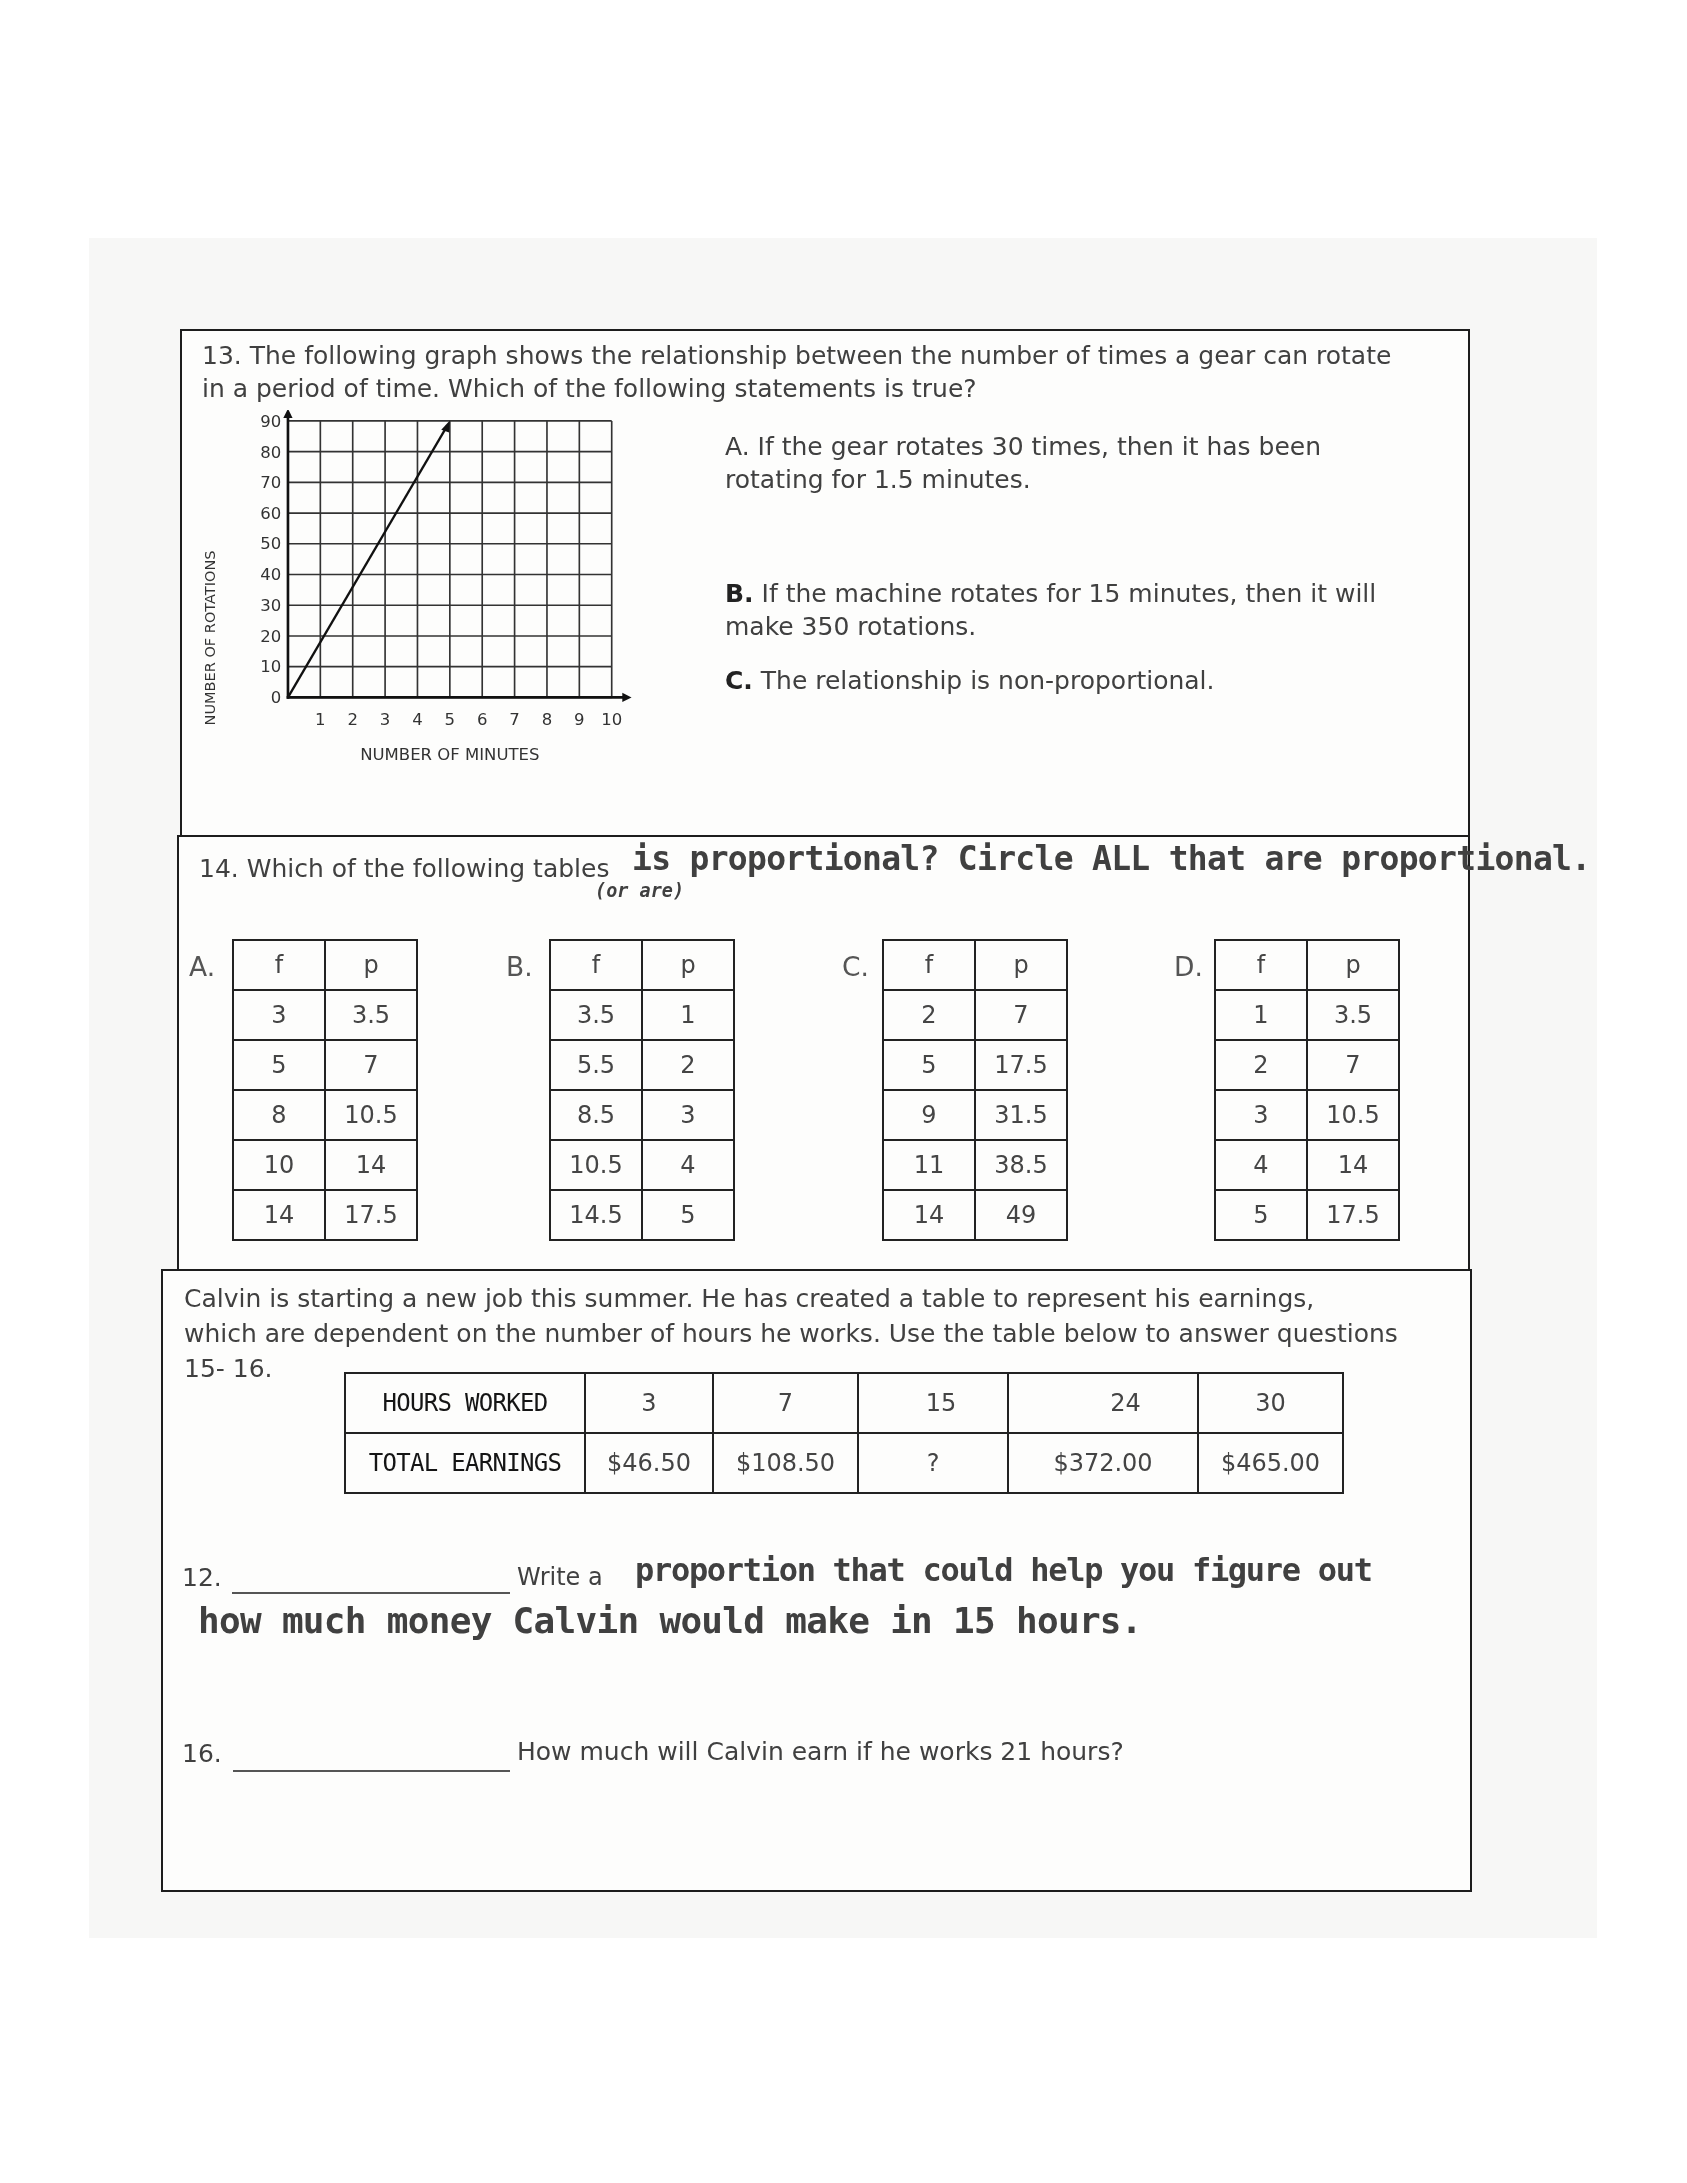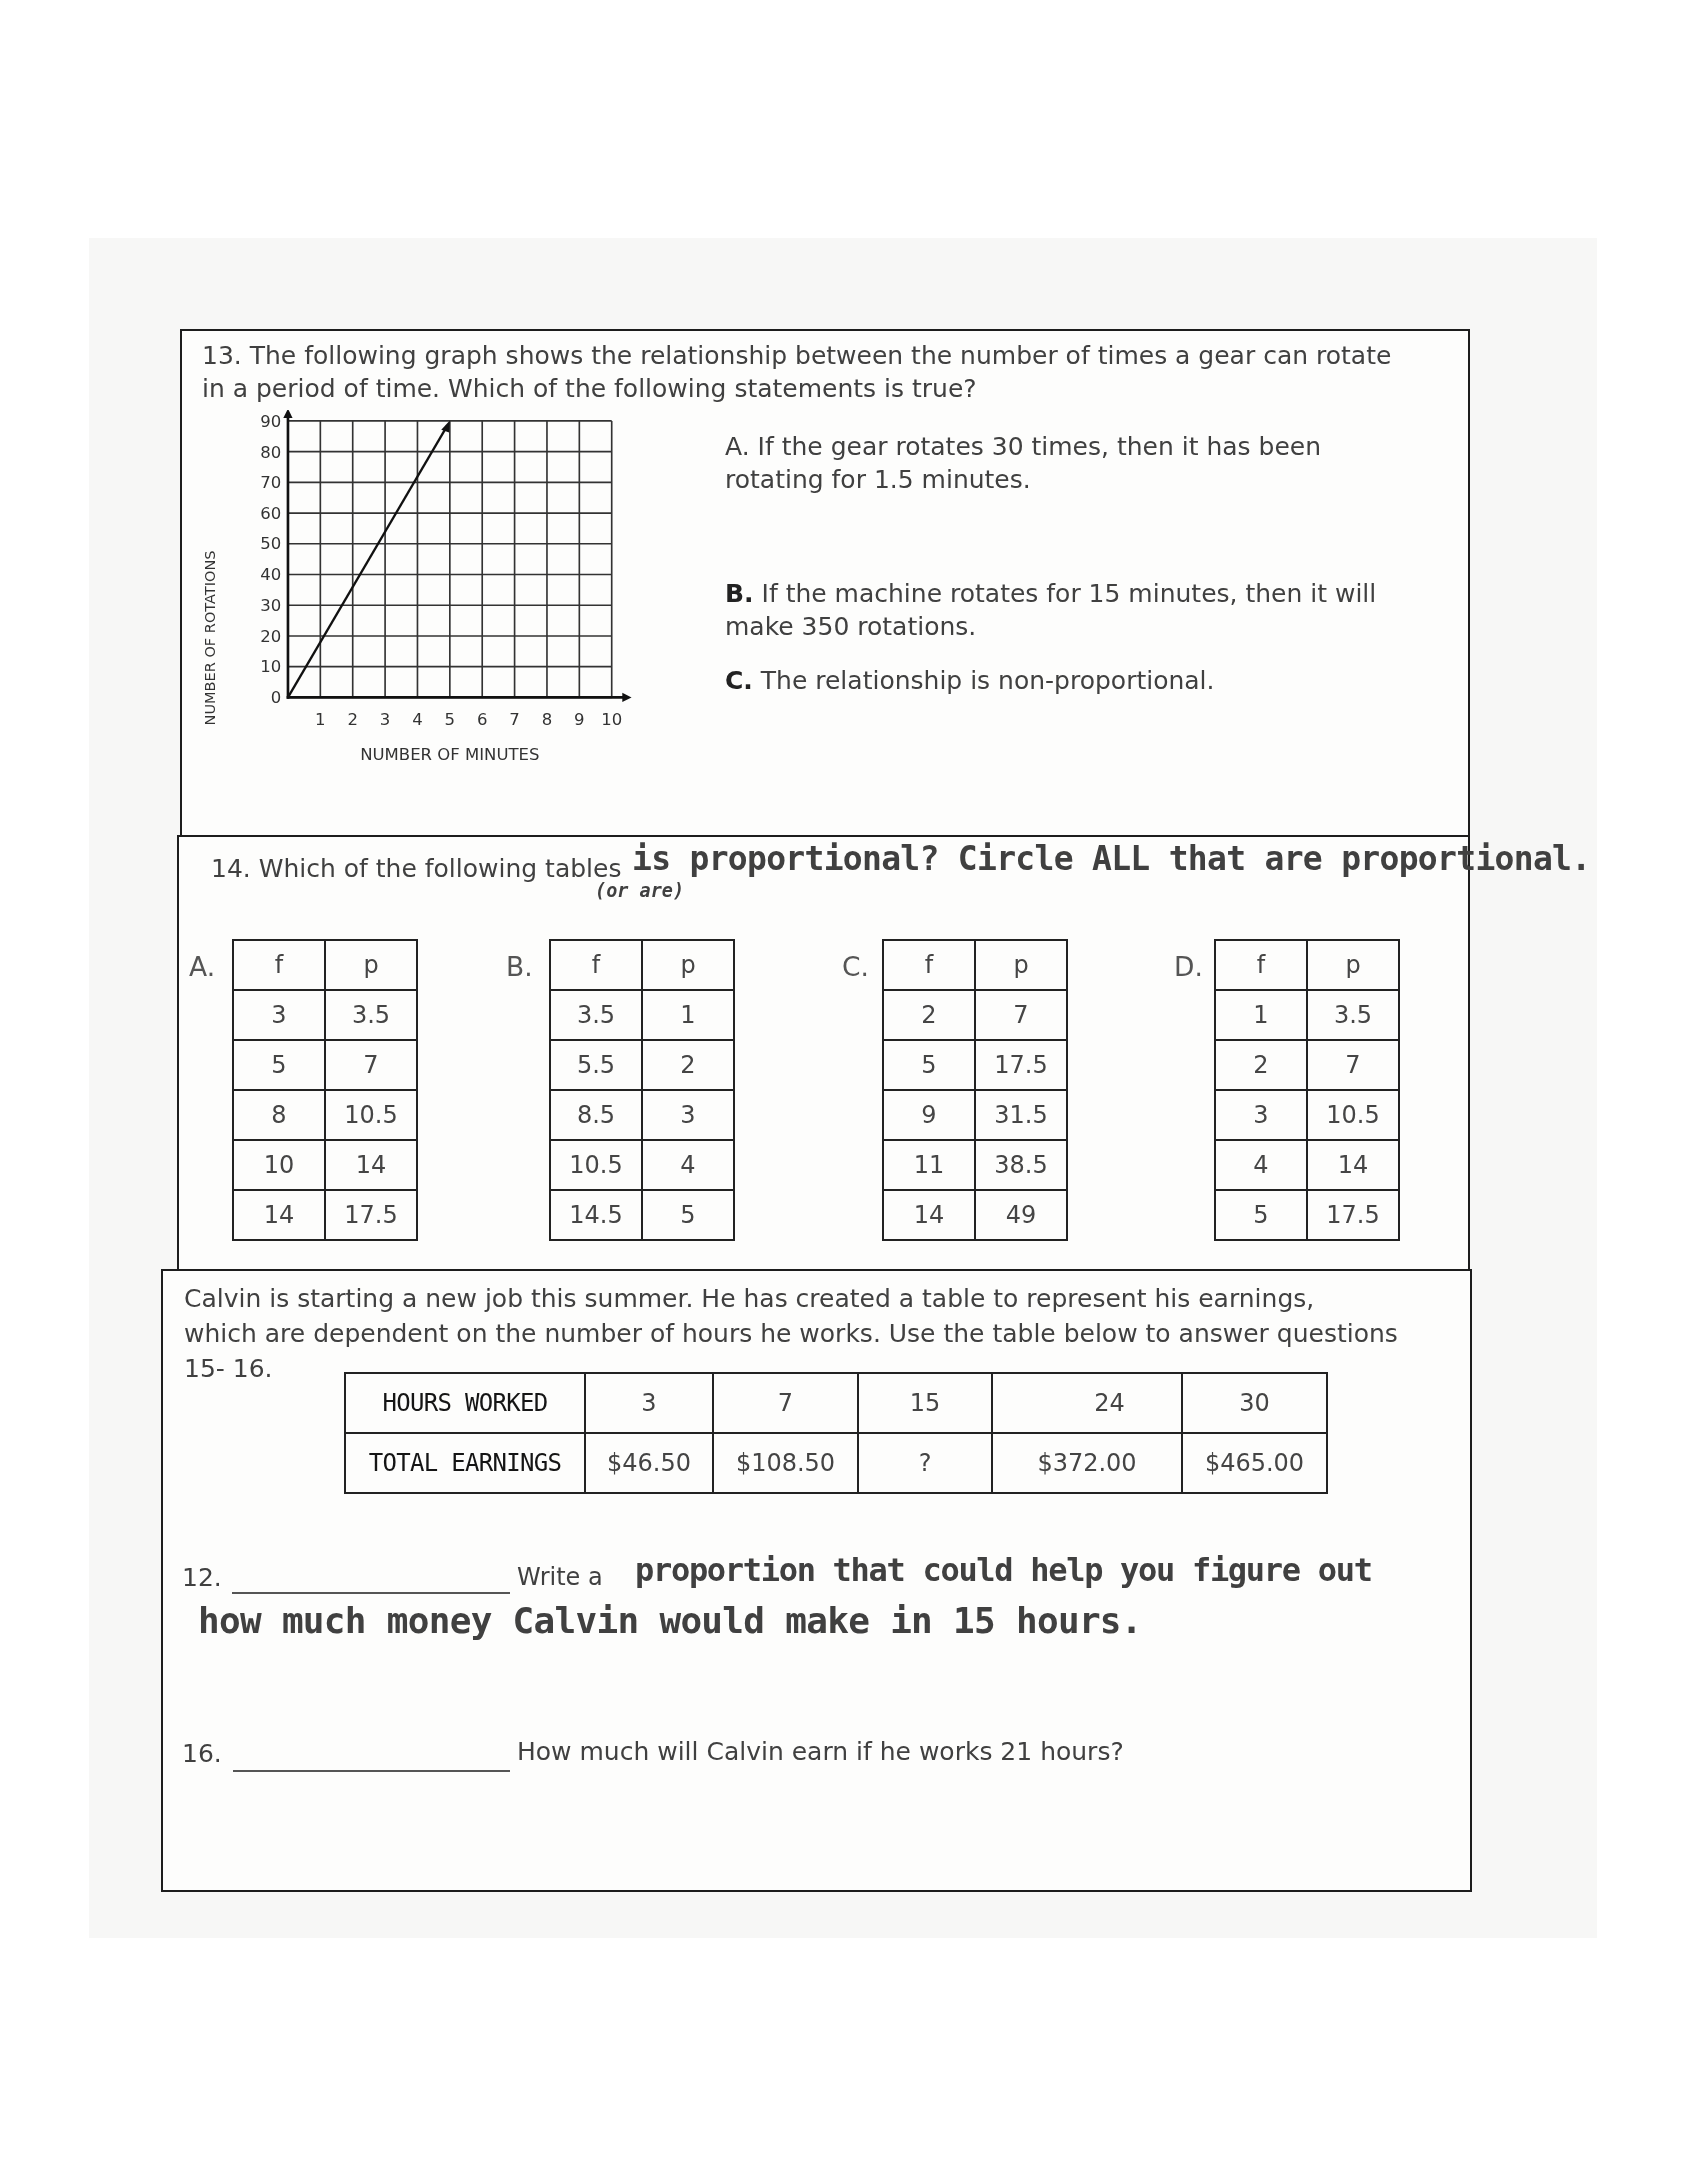--- a/index.html
+++ b/index.html
@@ -119,21 +119,21 @@
       <span>make 350 rotations.</span>
     </div>
     <div class="abs print opt" style="left:543px;top:333px;">
       <span class="opt-letter-hand">C.</span>
       <span>The relationship is non-proportional.</span>
     </div>
   </div>
 </div>
 
 <div class="box" style="left:177px;top:835px;width:1293px;height:437px;border-top-width:2.6px;">
-  <div class="abs print q-text" style="left:32px;top:14.6px;">14.  Which of the following tables</div>
+  <div class="abs print q-text" style="left:20px;top:14.6px;">14.  Which of the following tables</div>
 </div>
 
 <div class="abs hand" style="left:632px;top:839px;font-size:33px;letter-spacing:-0.7px;">is proportional? Circle ALL that are proportional.</div>
 <div class="abs hand" style="left:595px;top:880px;font-size:18.5px;font-style:italic;">(or are)</div>
 
 <div class="abs print tlabel" style="left:189px;top:951px;">A.</div>
 <table class="ftable" style="left:232px;top:939px;">
   <tbody>
       <tr>
         <td>f</td>
@@ -257,21 +257,21 @@
   <div class="abs print q-text" style="left:21px;top:46px;">which are dependent on the number of hours he works. Use the table below to answer questions</div>
   <div class="abs print q-text" style="left:21px;top:81px;">15- 16.</div>
 </div>
 
 <table class="etable" style="left:344px;top:1372px;">
   <tbody>
       <tr>
     <td class="hdr" style="width:238px;">HOURS WORKED</td>
     <td style="width:126px;">3</td>
     <td style="width:143px;">7</td>
-    <td style="width:132px;">15</td>
+    <td style="width:132px;padding-left:16px;">15</td>
     <td style="width:143px;padding-left:45px;">24</td>
     <td style="width:143px;">30</td>
   </tr>
   <tr>
     <td class="hdr">TOTAL EARNINGS</td>
     <td>$46.50</td>
     <td>$108.50</td>
     <td>?</td>
     <td>$372.00</td>
     <td>$465.00</td>

